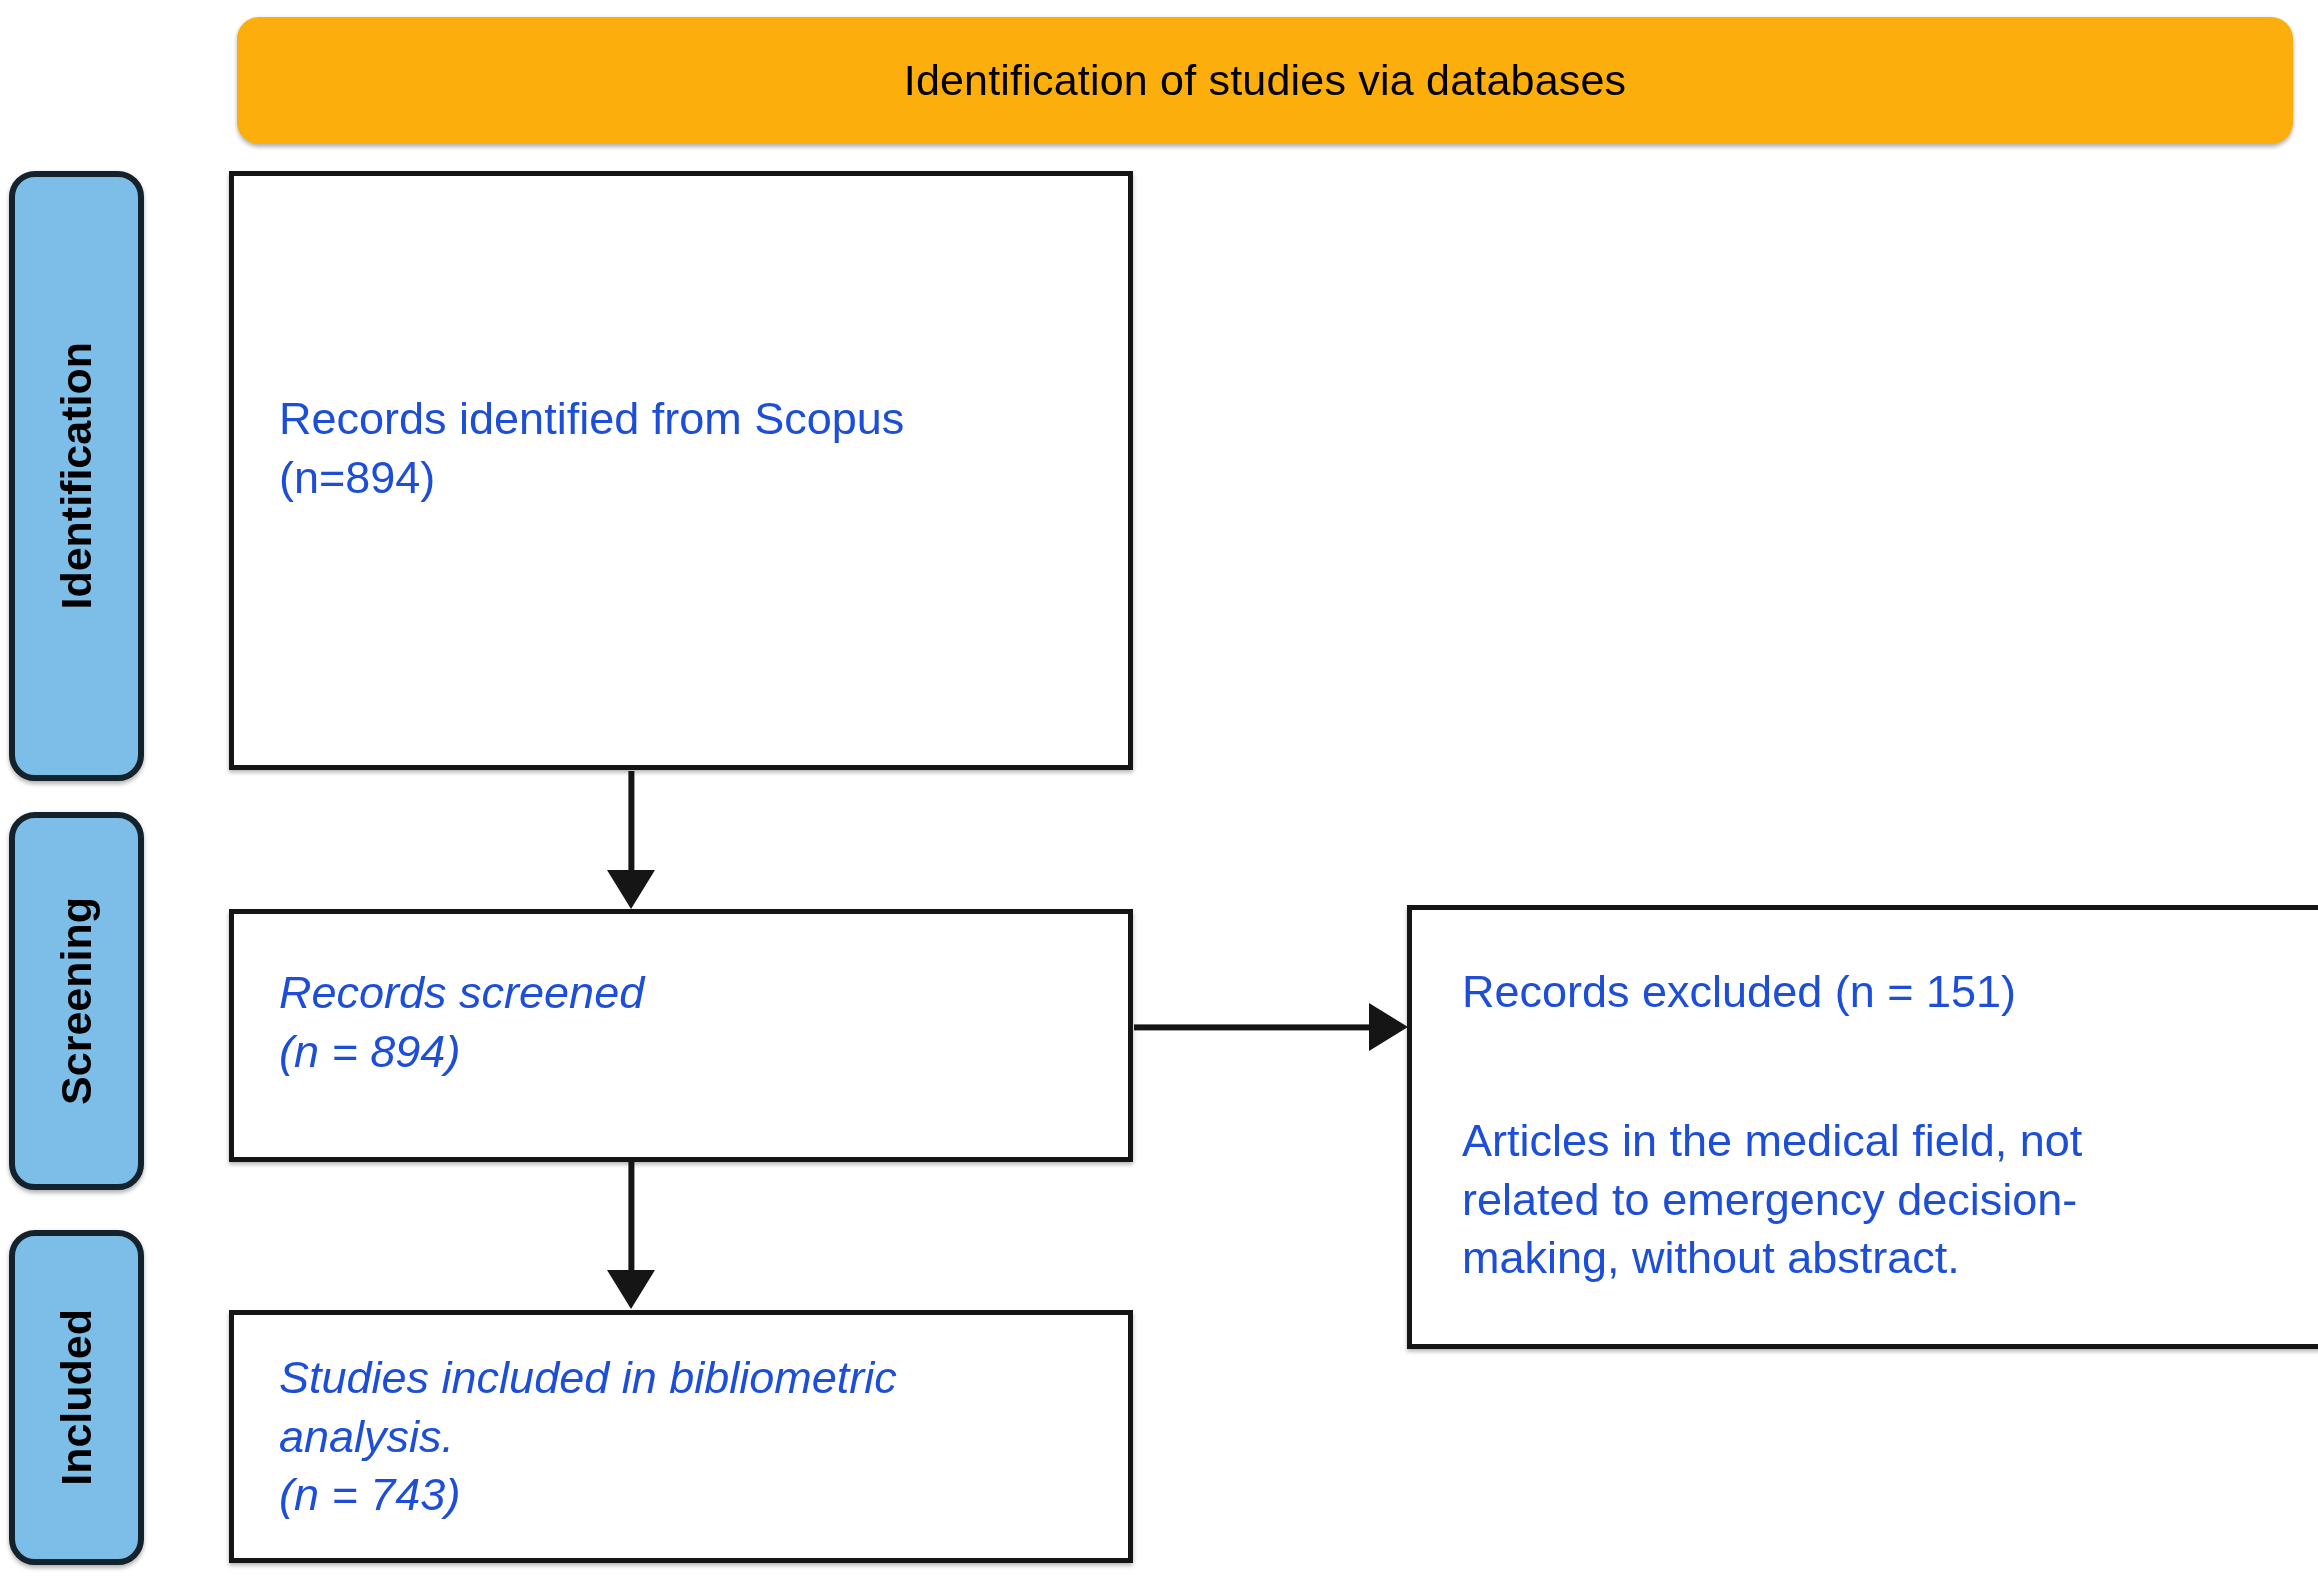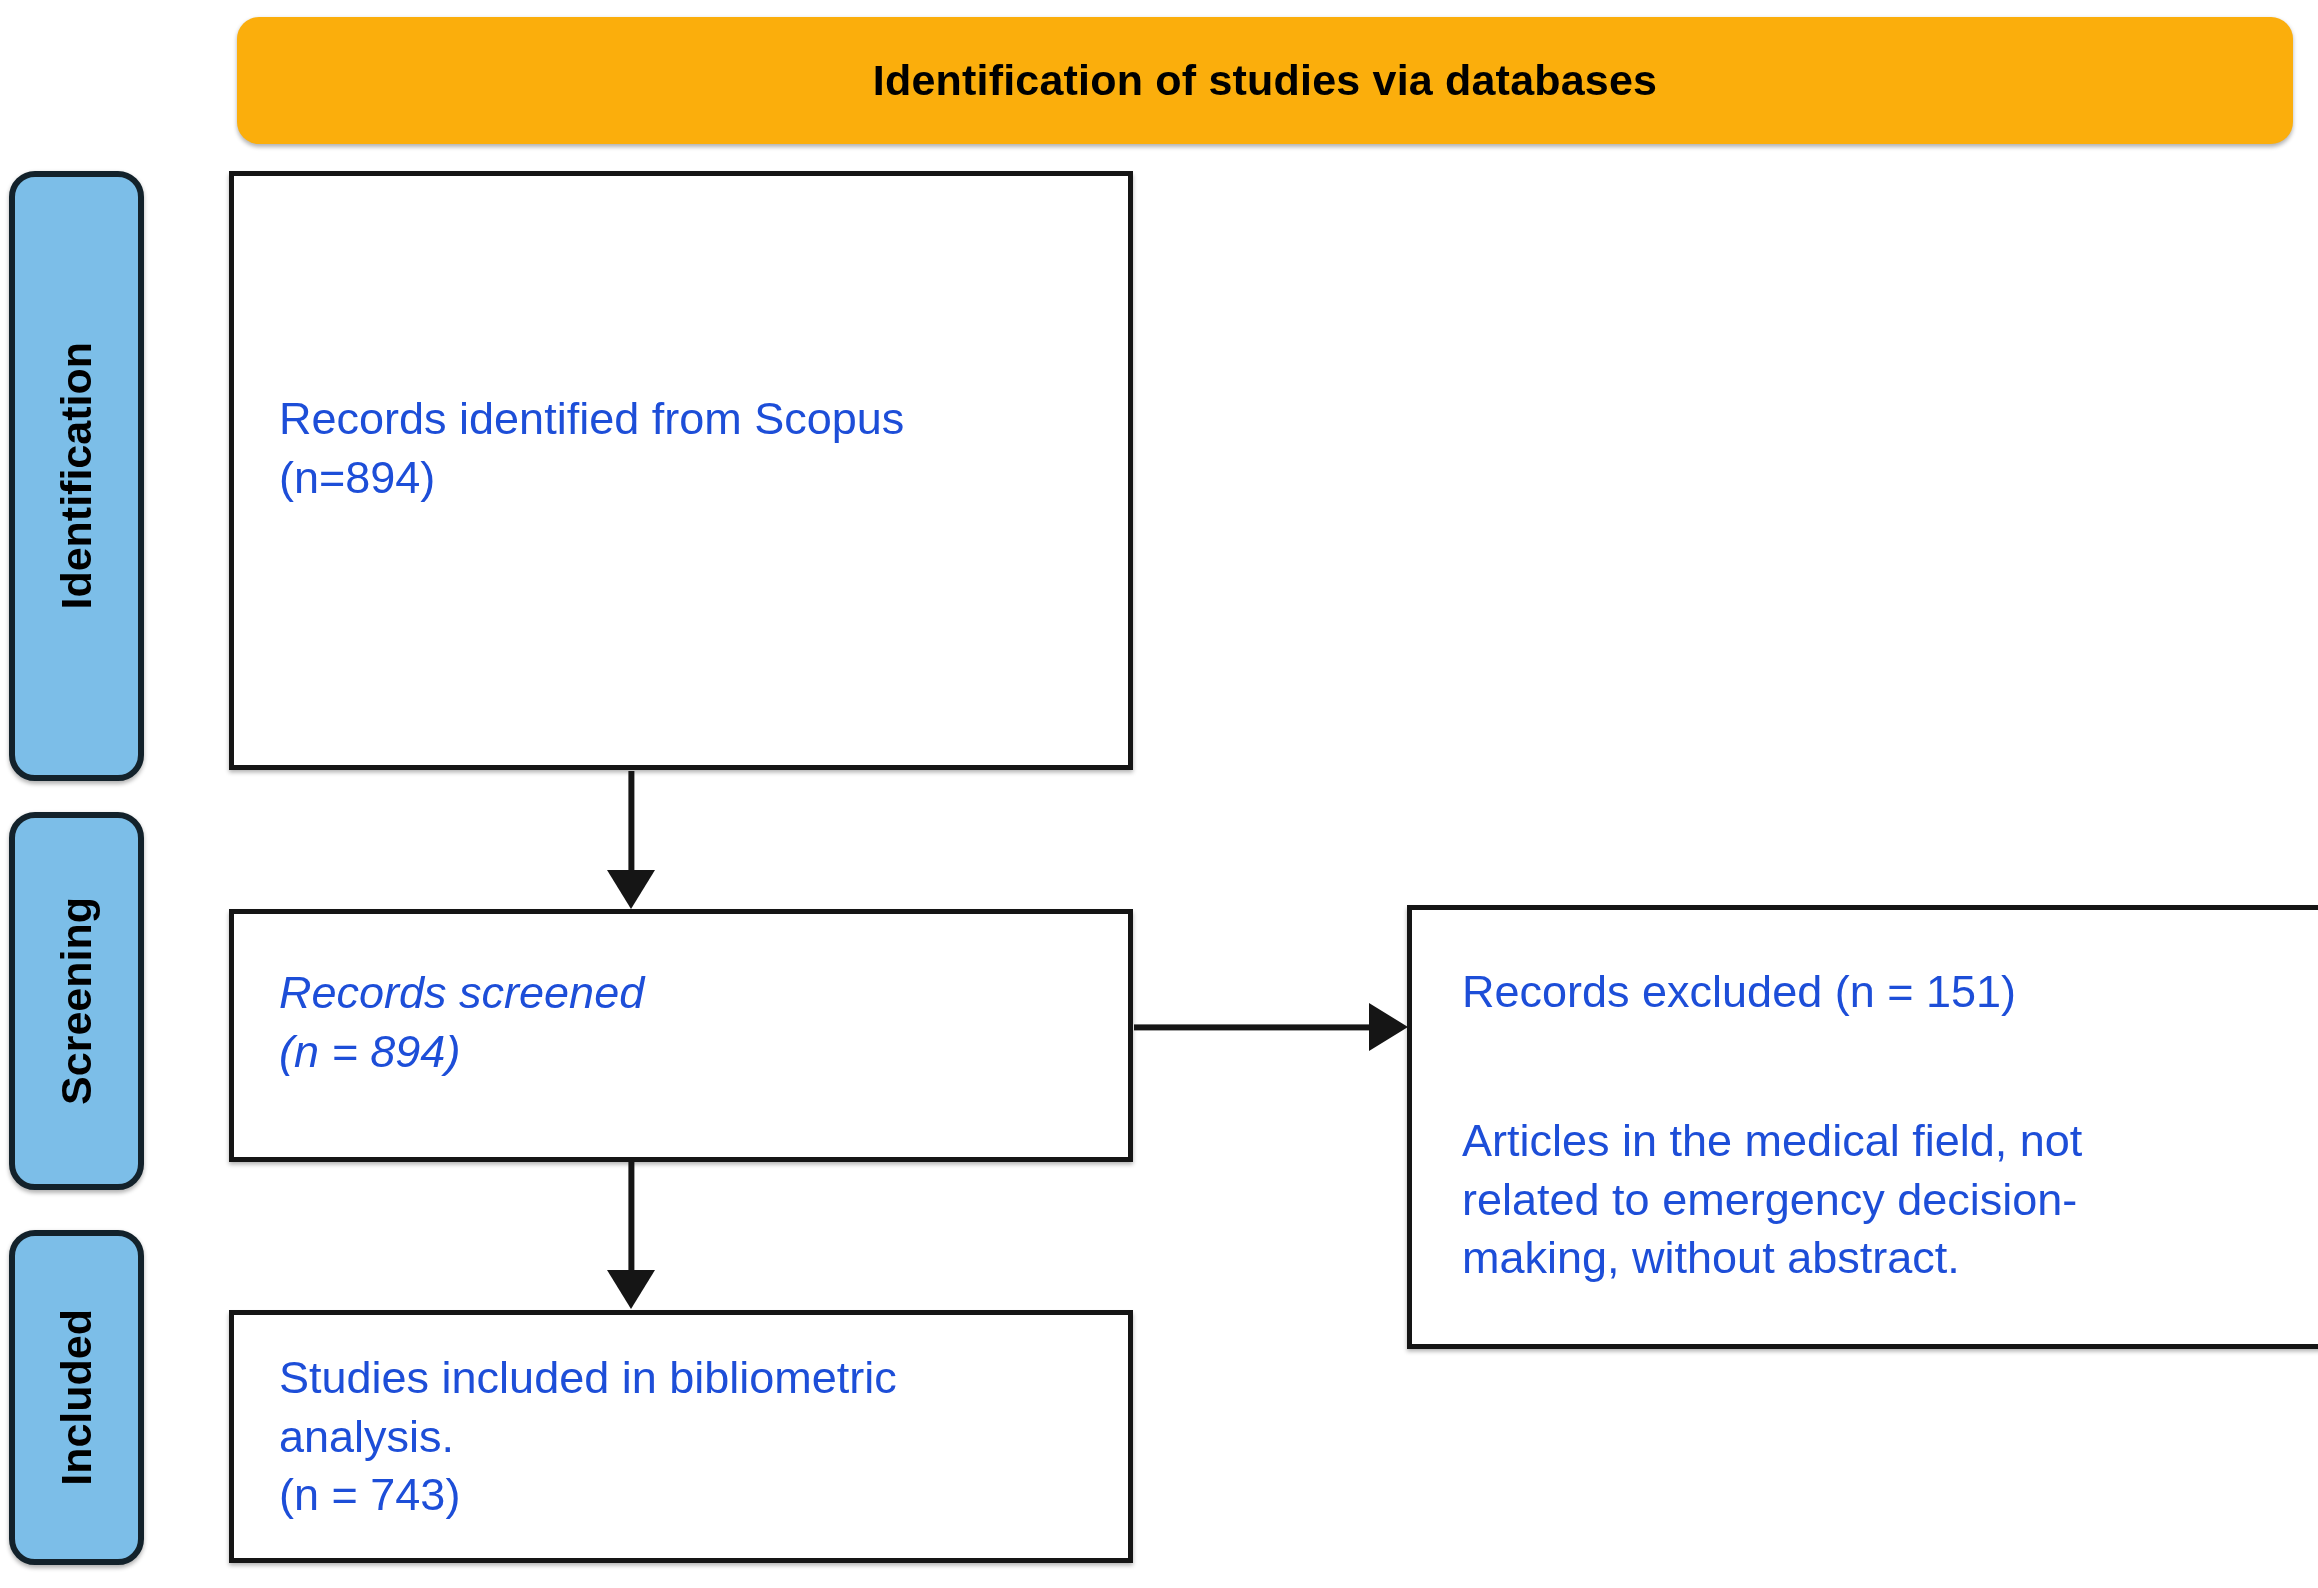--- a/index.html
+++ b/index.html
@@ -29,21 +29,21 @@
     background: #FBAE0C;
     border-radius: 22px;
     box-shadow: 0 2.6px 4.3px rgba(0,0,0,0.30);
     display: flex;
     align-items: center;
     justify-content: center;
     box-sizing: border-box;
   }
   .phase-banner-label {
     font-size: 43px;
-    font-weight: bold;
+    font-weight: normal;
     color: #000000;
     letter-spacing: 0.2px;
     line-height: 1.1;
     text-align: right;
     white-space: nowrap;
   }
 
   
   .stage-tab {
     position: absolute;
@@ -91,21 +91,21 @@
     white-space: pre-line;
   }
 
   #box-identified { left: 229px; top: 171px; width: 904px; height: 599px; }
   #box-identified .flow-box-text { top: 214px; }
 
   #box-screened   { left: 229px; top: 909px; width: 904px; height: 253px; }
   #box-screened .flow-box-text { top: 50px; font-style: italic; }
 
   #box-included   { left: 229px; top: 1310px; width: 904px; height: 253px; }
-  #box-included .flow-box-text { top: 34px; }
+  #box-included .flow-box-text { top: 34px; font-style: italic; }
 
   #box-excluded   { left: 1407px; top: 905px; width: 1027px; height: 444px; }
   #box-excluded .flow-box-text { top: 53px; left: 50px; }
   #box-excluded .flow-box-text.second { top: 202px; }
 
   
   .arrow-v {
     position: absolute;
     width: 0;
   }

